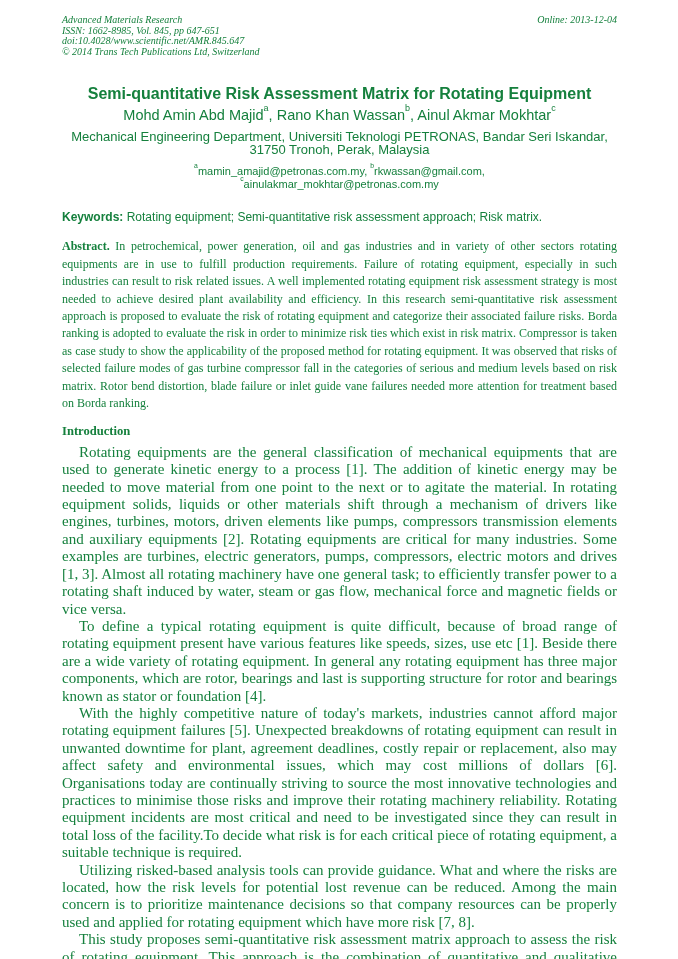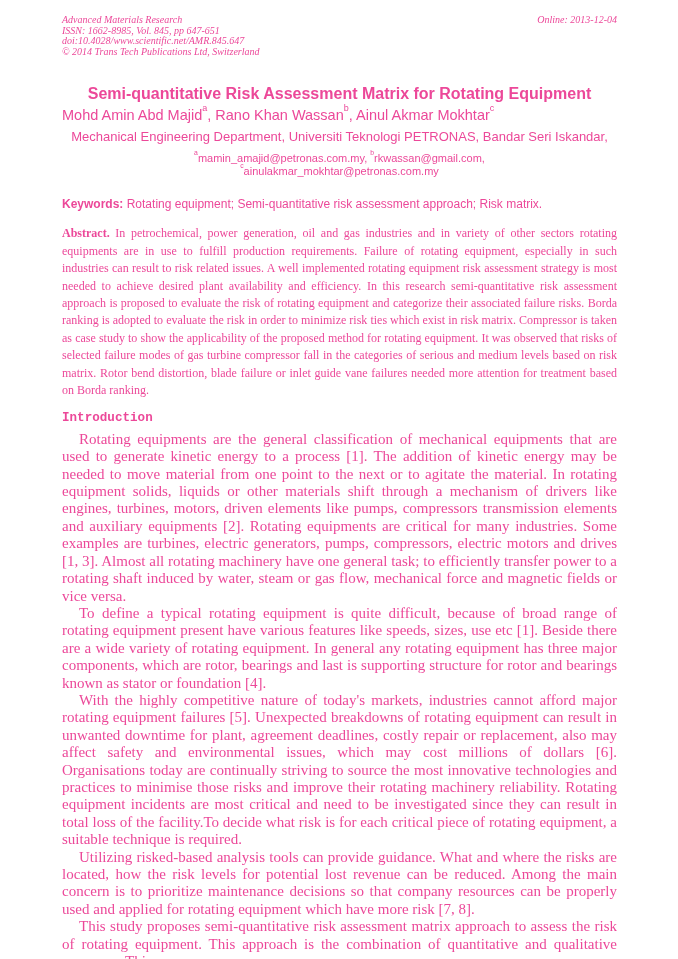--- a/index.html
+++ b/index.html
@@ -6,21 +6,21 @@
     margin: 0;
     padding: 0;
     background: #ffffff;
   }
   .page {
     position: relative;
     width: 678px;
     height: 959px;
     margin: 0 auto;
     background: #ffffff;
-    color: #ec4899;
+    color: #15803d;
     box-sizing: border-box;
     padding: 15px 61px 0 62px;
     overflow: hidden;
   }
   
   .jheader {
     display: flex;
     justify-content: space-between;
     align-items: flex-start;
     font-family: "Liberation Serif", serif;
@@ -35,21 +35,21 @@
   .title {
     margin-top: 27px;
     text-align: center;
     font-family: "Liberation Sans", sans-serif;
     font-weight: bold;
     font-size: 16px;
     line-height: 19px;
   }
   .authors {
     margin-top: 3px;
-    text-align: left;
+    text-align: center;
     font-family: "Liberation Sans", sans-serif;
     font-size: 14.5px;
     line-height: 19px;
   }
   .authors sup, .emails sup {
     font-size: 62%;
     line-height: 0;
     position: relative;
     top: -0.45em;
   }
@@ -82,21 +82,21 @@
     margin-top: 14px;
     font-family: "Liberation Serif", serif;
     font-size: 12px;
     line-height: 17.4px;
     text-align: justify;
   }
   .abstract .abs-label { font-weight: bold; }
 
   .section-heading {
     margin-top: 11px;
-    font-family: Liberation Mono, monospace;
+    font-family: Liberation Serif, serif;
     font-weight: bold;
     font-size: 12.6px;
     line-height: 17.4px;
   }
   .body-par {
     margin: 0;
     font-family: "Liberation Serif", serif;
     font-size: 15px;
     line-height: 17.4px;
     text-align: justify;
@@ -118,20 +118,21 @@
     </div>
     <div class="jheader-right">Online: 2013-12-04</div>
   </div>
 
   <div class="title">Semi-quantitative Risk Assessment Matrix for Rotating Equipment</div>
 
   <div class="authors"><span><span>Mohd Amin Abd Majid</span><sup>a</sup><span>, </span></span><span><span>Rano Khan Wassan</span><sup>b</sup><span>, </span></span><span><span>Ainul Akmar Mokhtar</span><sup>c</sup></span></div>
 
   <div class="affiliation">
     <div>Mechanical Engineering Department, Universiti Teknologi PETRONAS, Bandar Seri Iskandar,</div>
+    <div>31750 Tronoh, Perak, Malaysia</div>
   </div>
 
   <div class="emails">
     <div><sup>a</sup><span>mamin_amajid@petronas.com.my, </span><sup>b</sup><span>rkwassan@gmail.com,</span></div>
     <div><sup>c</sup><span>ainulakmar_mokhtar@petronas.com.my</span></div>
   </div>
 
   <div class="keywords"><span class="kw-label">Keywords:</span><span> Rotating equipment; Semi-quantitative risk assessment approach; Risk matrix.</span></div>
 
   <div class="abstract"><span class="abs-label">Abstract.</span><span> In petrochemical, power generation, oil and gas industries and in variety of other sectors rotating equipments are in use to fulfill production requirements. Failure of rotating equipment, especially in such industries can result to risk related issues. A well implemented rotating equipment risk assessment strategy is most needed to achieve desired plant availability and efficiency. In this research semi-quantitative risk assessment approach is proposed to evaluate the risk of rotating equipment and categorize their associated failure risks. Borda ranking is adopted to evaluate the risk in order to minimize risk ties which exist in risk matrix. Compressor is taken as case study to show the applicability of the proposed method for rotating equipment. It was observed that risks of selected failure modes of gas turbine compressor fall in the categories of serious and medium levels based on risk matrix. Rotor bend distortion, blade failure or inlet guide vane failures needed more attention for treatment based on Borda ranking.</span></div>

